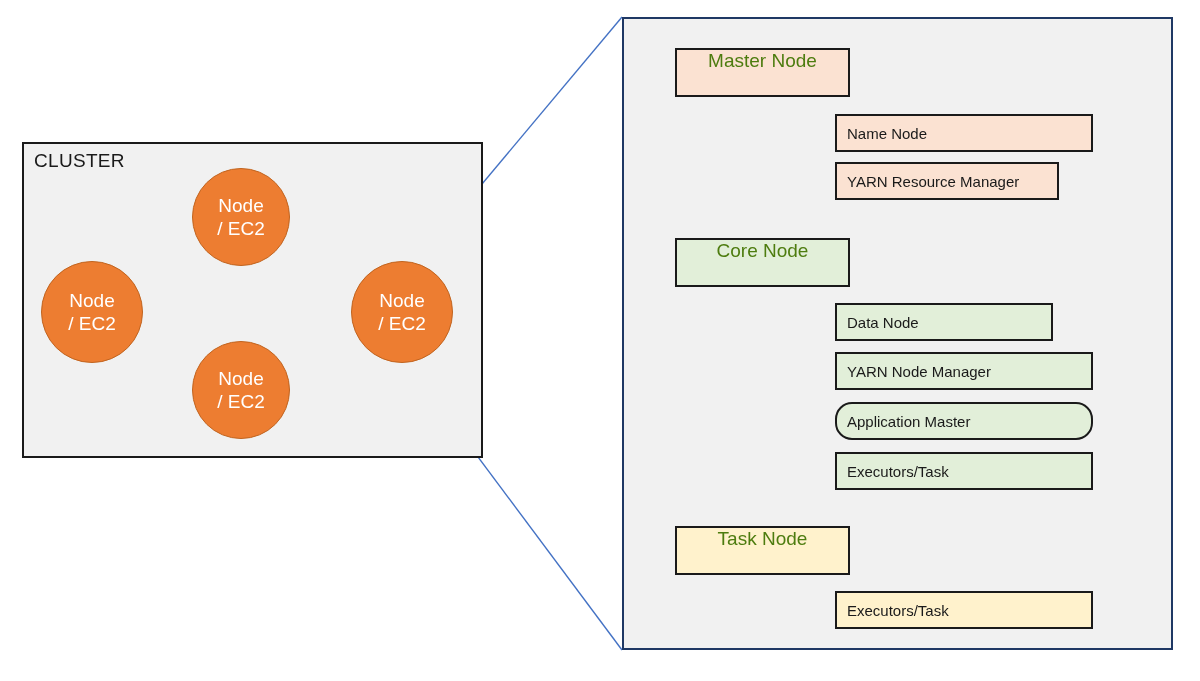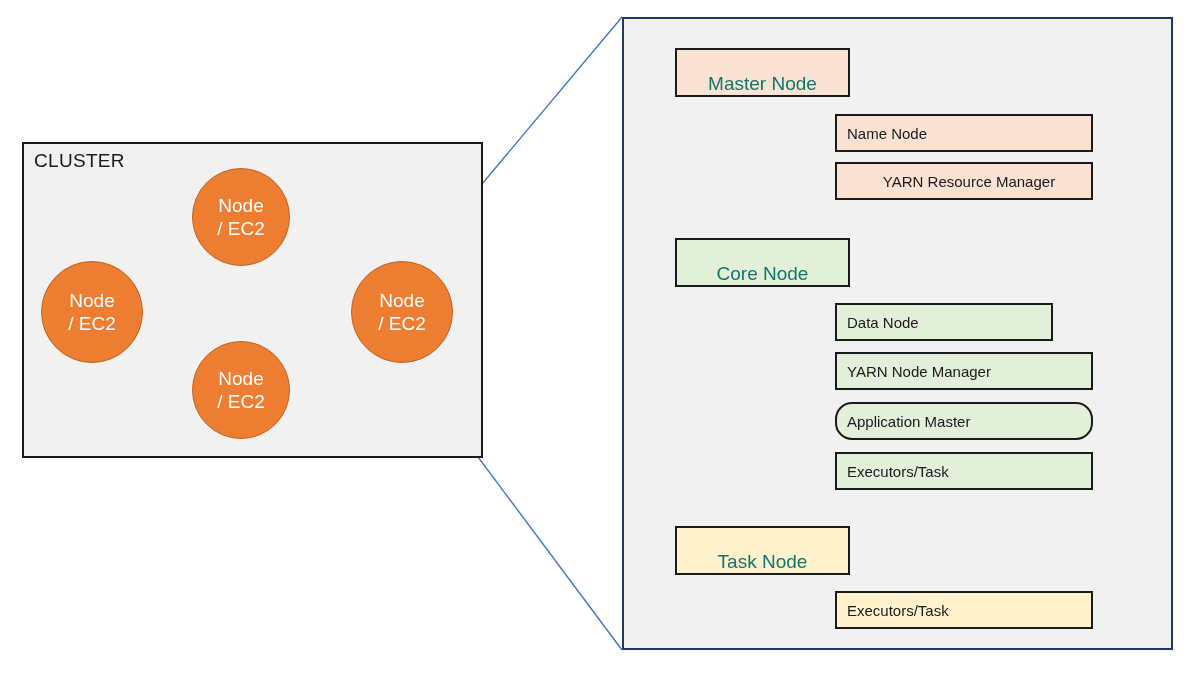--- a/index.html
+++ b/index.html
@@ -25,22 +25,22 @@
   }
   .node-circle span{display:block;text-align:left;white-space:nowrap;}
 
   
   #detail-panel{
     position:absolute;left:622px;top:17px;width:551px;height:633px;
     background:#f1f1f1;border:2px solid #1F3864;box-sizing:border-box;
   }
   .grp-box{
     position:absolute;box-sizing:border-box;border:2px solid #1a1a1a;
-    display:flex;align-items:flex-end;justify-content:center;
-    font-size:19px;color:#0f766e;
+    display:flex;align-items:flex-start;justify-content:center;
+    font-size:19px;color:#4d7c0f;
   }
   .child-box{
     position:absolute;box-sizing:border-box;border:2px solid #1a1a1a;
     display:flex;align-items:center;
     padding-left:10px;font-size:15px;color:#1a1a1a;
   }
   .peach{background:#FBE2D2;}
   .green{background:#E2EFD9;}
   .yellow{background:#FFF2CC;}
 </style>
@@ -112,21 +112,21 @@
 </div>
 
 <div id="detail-panel"></div>
 
 <div class="grp-box peach" style="left:675px;top:48px;width:175px;height:49px;">
   <span>Master Node</span>
 </div>
 <div class="child-box peach" style="left:835px;top:114px;width:258px;height:38px;">
   <span>Name Node</span>
 </div>
-<div class="child-box peach" style="left:835px;top:162px;width:258px;height:38px;justify-content:center;">
+<div class="child-box peach" style="left:835px;top:162px;width:224px;height:38px;">
   <span>YARN Resource Manager</span>
 </div>
 
 <div class="grp-box green" style="left:675px;top:238px;width:175px;height:49px;">
   <span>Core Node</span>
 </div>
 <div class="child-box green" style="left:835px;top:303px;width:218px;height:38px;">
   <span>Data Node</span>
 </div>
 <div class="child-box green" style="left:835px;top:352px;width:258px;height:38px;">

